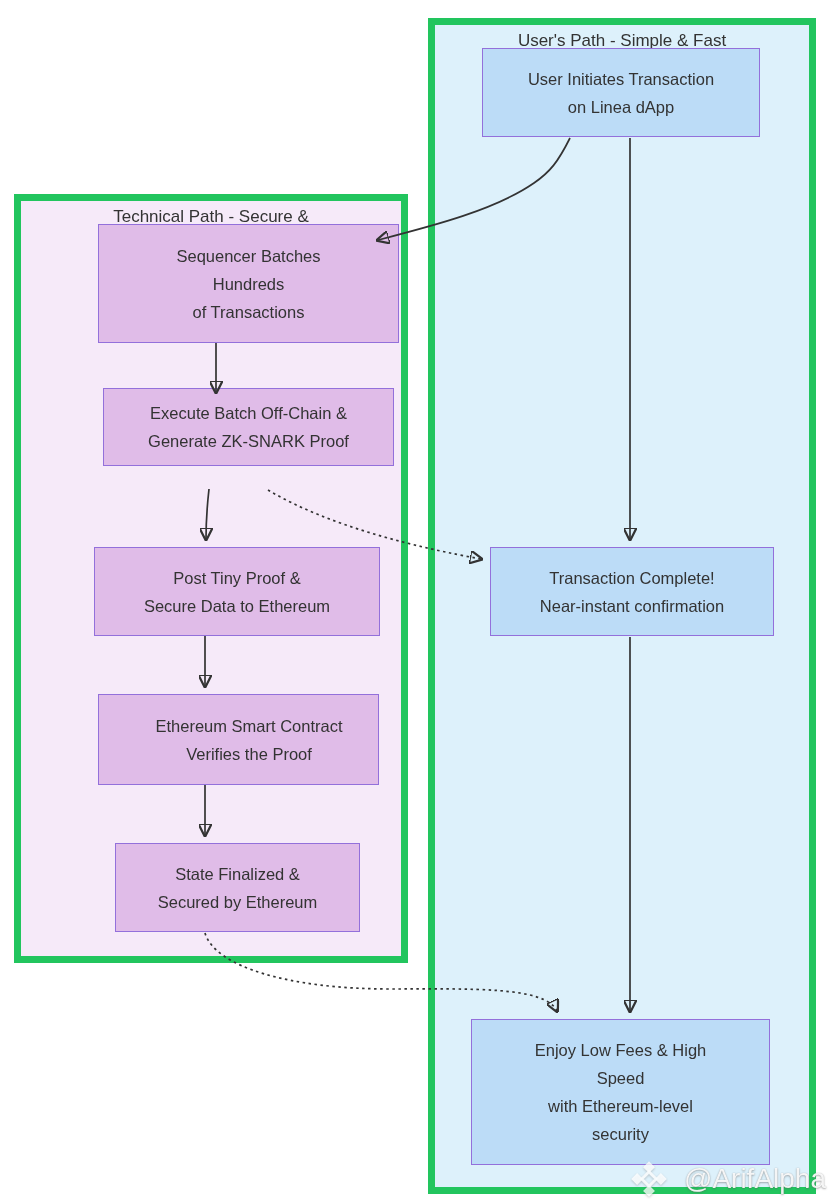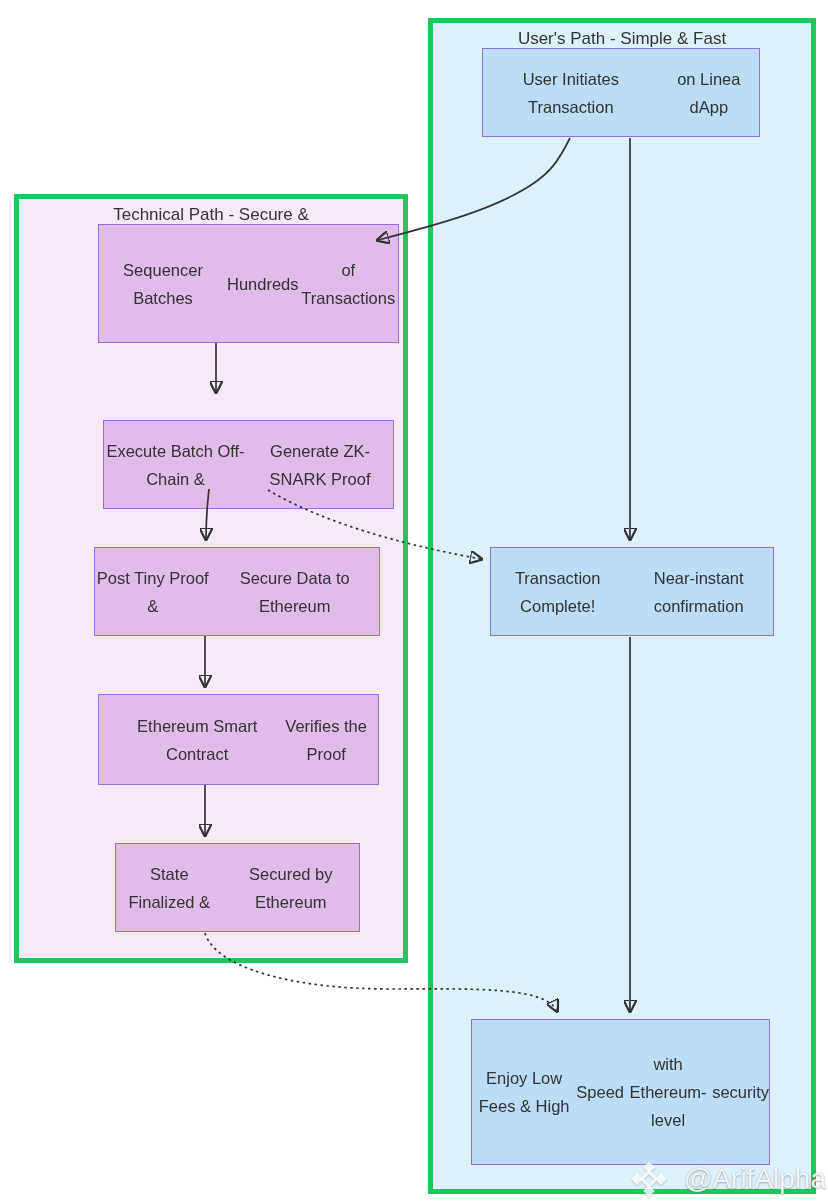--- a/index.html
+++ b/index.html
@@ -6,38 +6,38 @@
   .canvas{
     position:relative;
     width:828px;height:1204px;
     background:#ffffff;
     font-family:"Liberation Sans","DejaVu Sans",sans-serif;
     color:#333333;
     overflow:hidden;
   }
   .subgraph{
     position:absolute;
-    border:5px solid #22c55e;
+    border:7px solid #22c55e;
     box-sizing:border-box;
   }
   .subgraph.blue{background:#ddf1fb;}
   .subgraph.purple{background:#f6eaf9;}
   .subgraph-title{
     position:absolute;
     top:6px;left:0;right:0;
     text-align:center;
     font-size:17px;
     color:#333333;
   }
   .node{
     position:absolute;
     box-sizing:border-box;
     border:1.3px solid #9370db;
     display:flex;
-    flex-direction:row;
+    flex-direction:column;
     align-items:center;
     justify-content:center;
     text-align:center;
     font-size:16.5px;
     line-height:28px;
     z-index:2;
   }
   .node.blue{background:#bcdcf7;}
   .node.purple{background:#e0bce8;margin-left:32px;}
   .edges{
@@ -90,21 +90,21 @@
     <div>with Ethereum-level</div>
     <div>security</div>
   </div>
 
   <div class="node purple" style="left:66px;top:224px;width:301px;height:119px;">
     <div>Sequencer Batches</div>
     <div>Hundreds</div>
     <div>of Transactions</div>
   </div>
 
-  <div class="node purple" style="left:71px;top:420px;width:291px;height:89px;">
+  <div class="node purple" style="left:71px;top:388px;width:291px;height:78px;">
     <div>Execute Batch Off-Chain &amp;</div>
     <div>Generate ZK-SNARK Proof</div>
   </div>
 
   <div class="node purple" style="left:62px;top:547px;width:286px;height:89px;">
     <div>Post Tiny Proof &amp;</div>
     <div>Secure Data to Ethereum</div>
   </div>
 
   <div class="node purple" style="left:66px;top:694px;width:281px;height:91px;padding-left:21px;">

